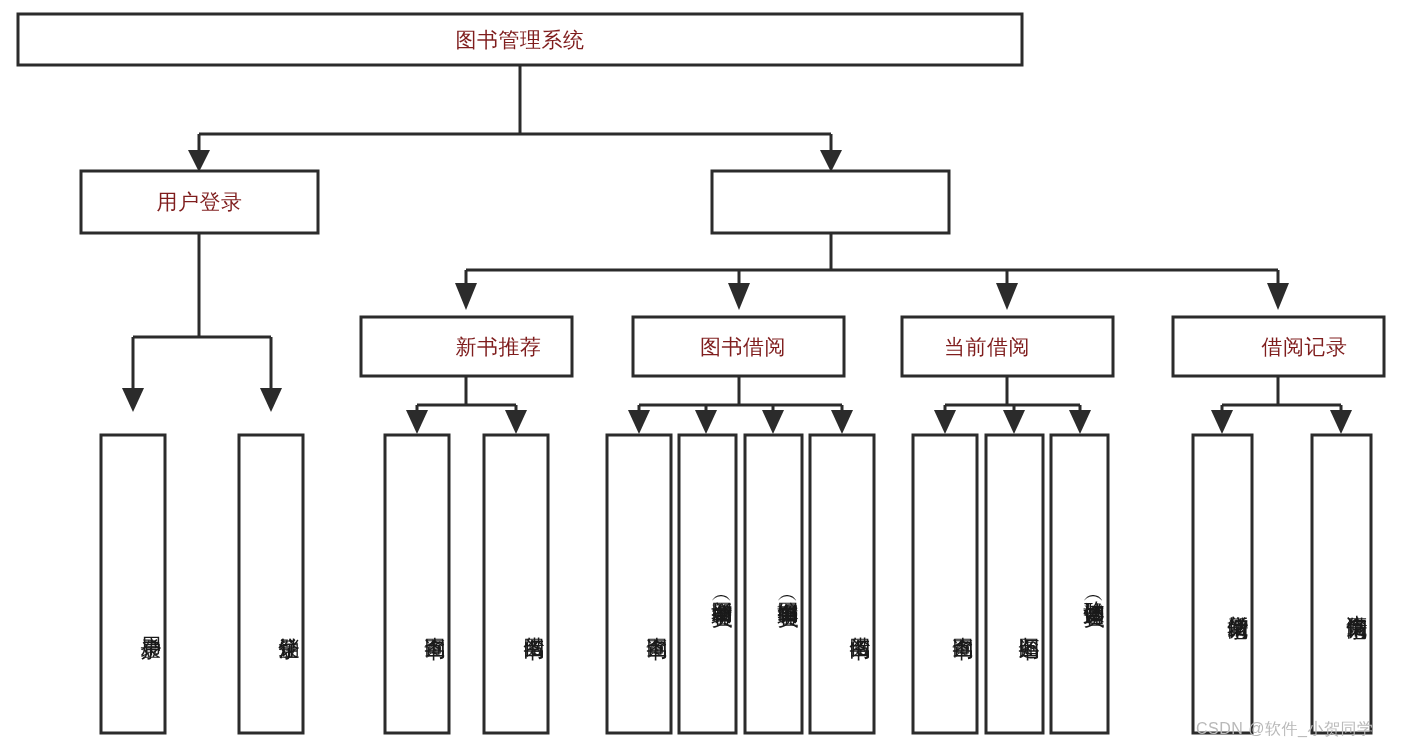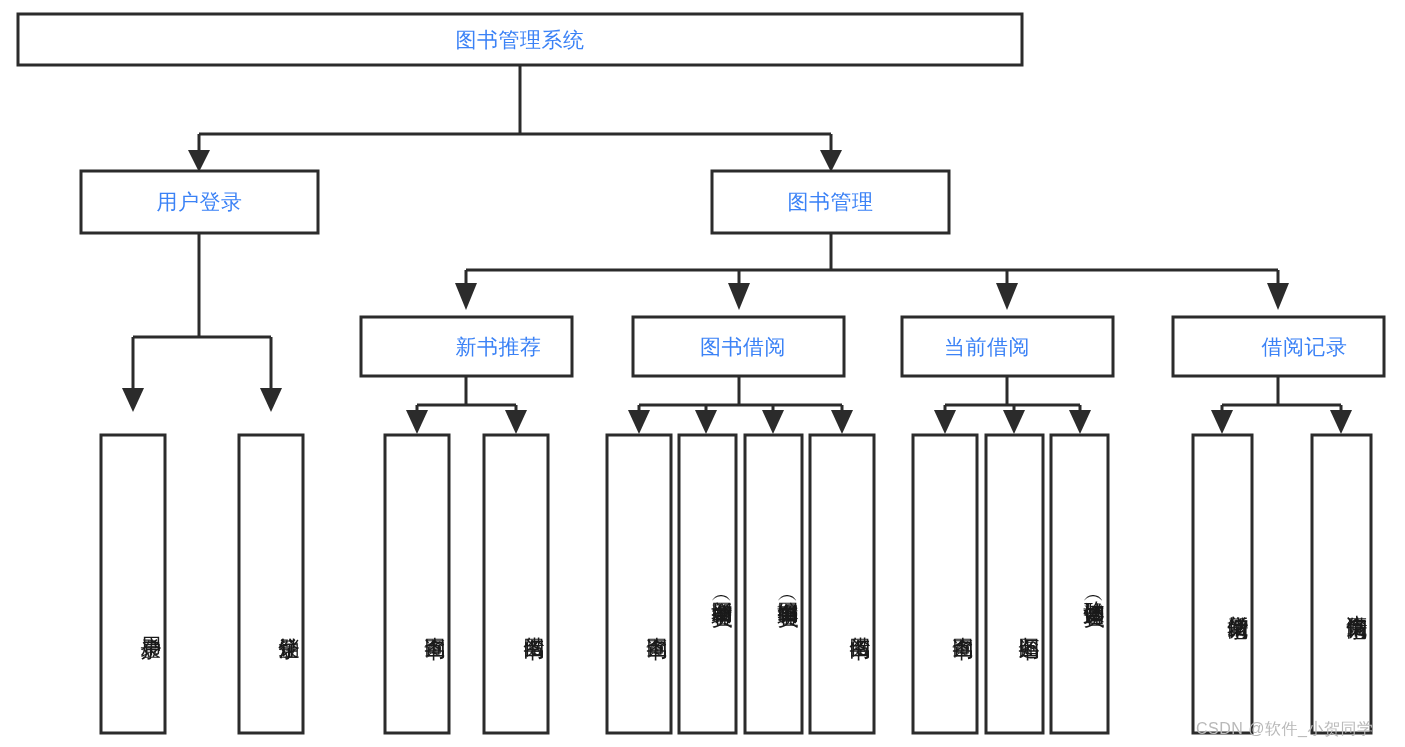--- a/index.html
+++ b/index.html
@@ -37,21 +37,21 @@
   }
   .arrow-head {
     fill: #2b2b2b;
     stroke: none;
   }
   .node-label-h {
     position: absolute;
     display: flex;
     align-items: center;
     justify-content: center;
-    color: #3b82f6;
+    color: #7f1d1d;
     font-size: 21px;
     line-height: 1.2;
     letter-spacing: 0.5px;
     white-space: nowrap;
     pointer-events: none;
   }
   .node-label-v {
     position: absolute;
     display: flex;
     align-items: flex-start;
@@ -180,21 +180,20 @@
     <rect class="node-box" x="1051" y="435" width="57" height="298"></rect>
 
     <rect class="node-box" x="1193" y="435" width="59" height="298"></rect>
     <rect class="node-box" x="1312" y="435" width="59" height="298"></rect>
 
   </svg>
 
   <div class="node-label-h" style="left:18px; top:14px; width:1004px; height:51px;">图书管理系统</div>
 
   <div class="node-label-h" style="left:81px; top:171px; width:237px; height:62px;">用户登录</div>
-  <div class="node-label-h" style="left:712px; top:171px; width:237px; height:62px;">图书管理</div>
 
   <div class="node-label-h" style="left:361px; top:317px; width:211px; height:59px;margin-left:32px;">新书推荐</div>
   <div class="node-label-h" style="left:633px; top:317px; width:220px; height:59px;">图书借阅</div>
   <div class="node-label-h" style="left:902px; top:317px; width:170px; height:59px;">当前借阅</div>
   <div class="node-label-h" style="left:1173px; top:317px; width:211px; height:59px;padding-left:26px;">借阅记录</div>
 
   <div class="node-label-v" style="left:101px; top:512px; width:64px; height:220px;">用户登录</div>
   <div class="node-label-v" style="left:239px; top:512px; width:64px; height:220px;">注销登录</div>
 
   <div class="node-label-v" style="left:385px; top:512px; width:64px; height:220px;">查询图书</div>

